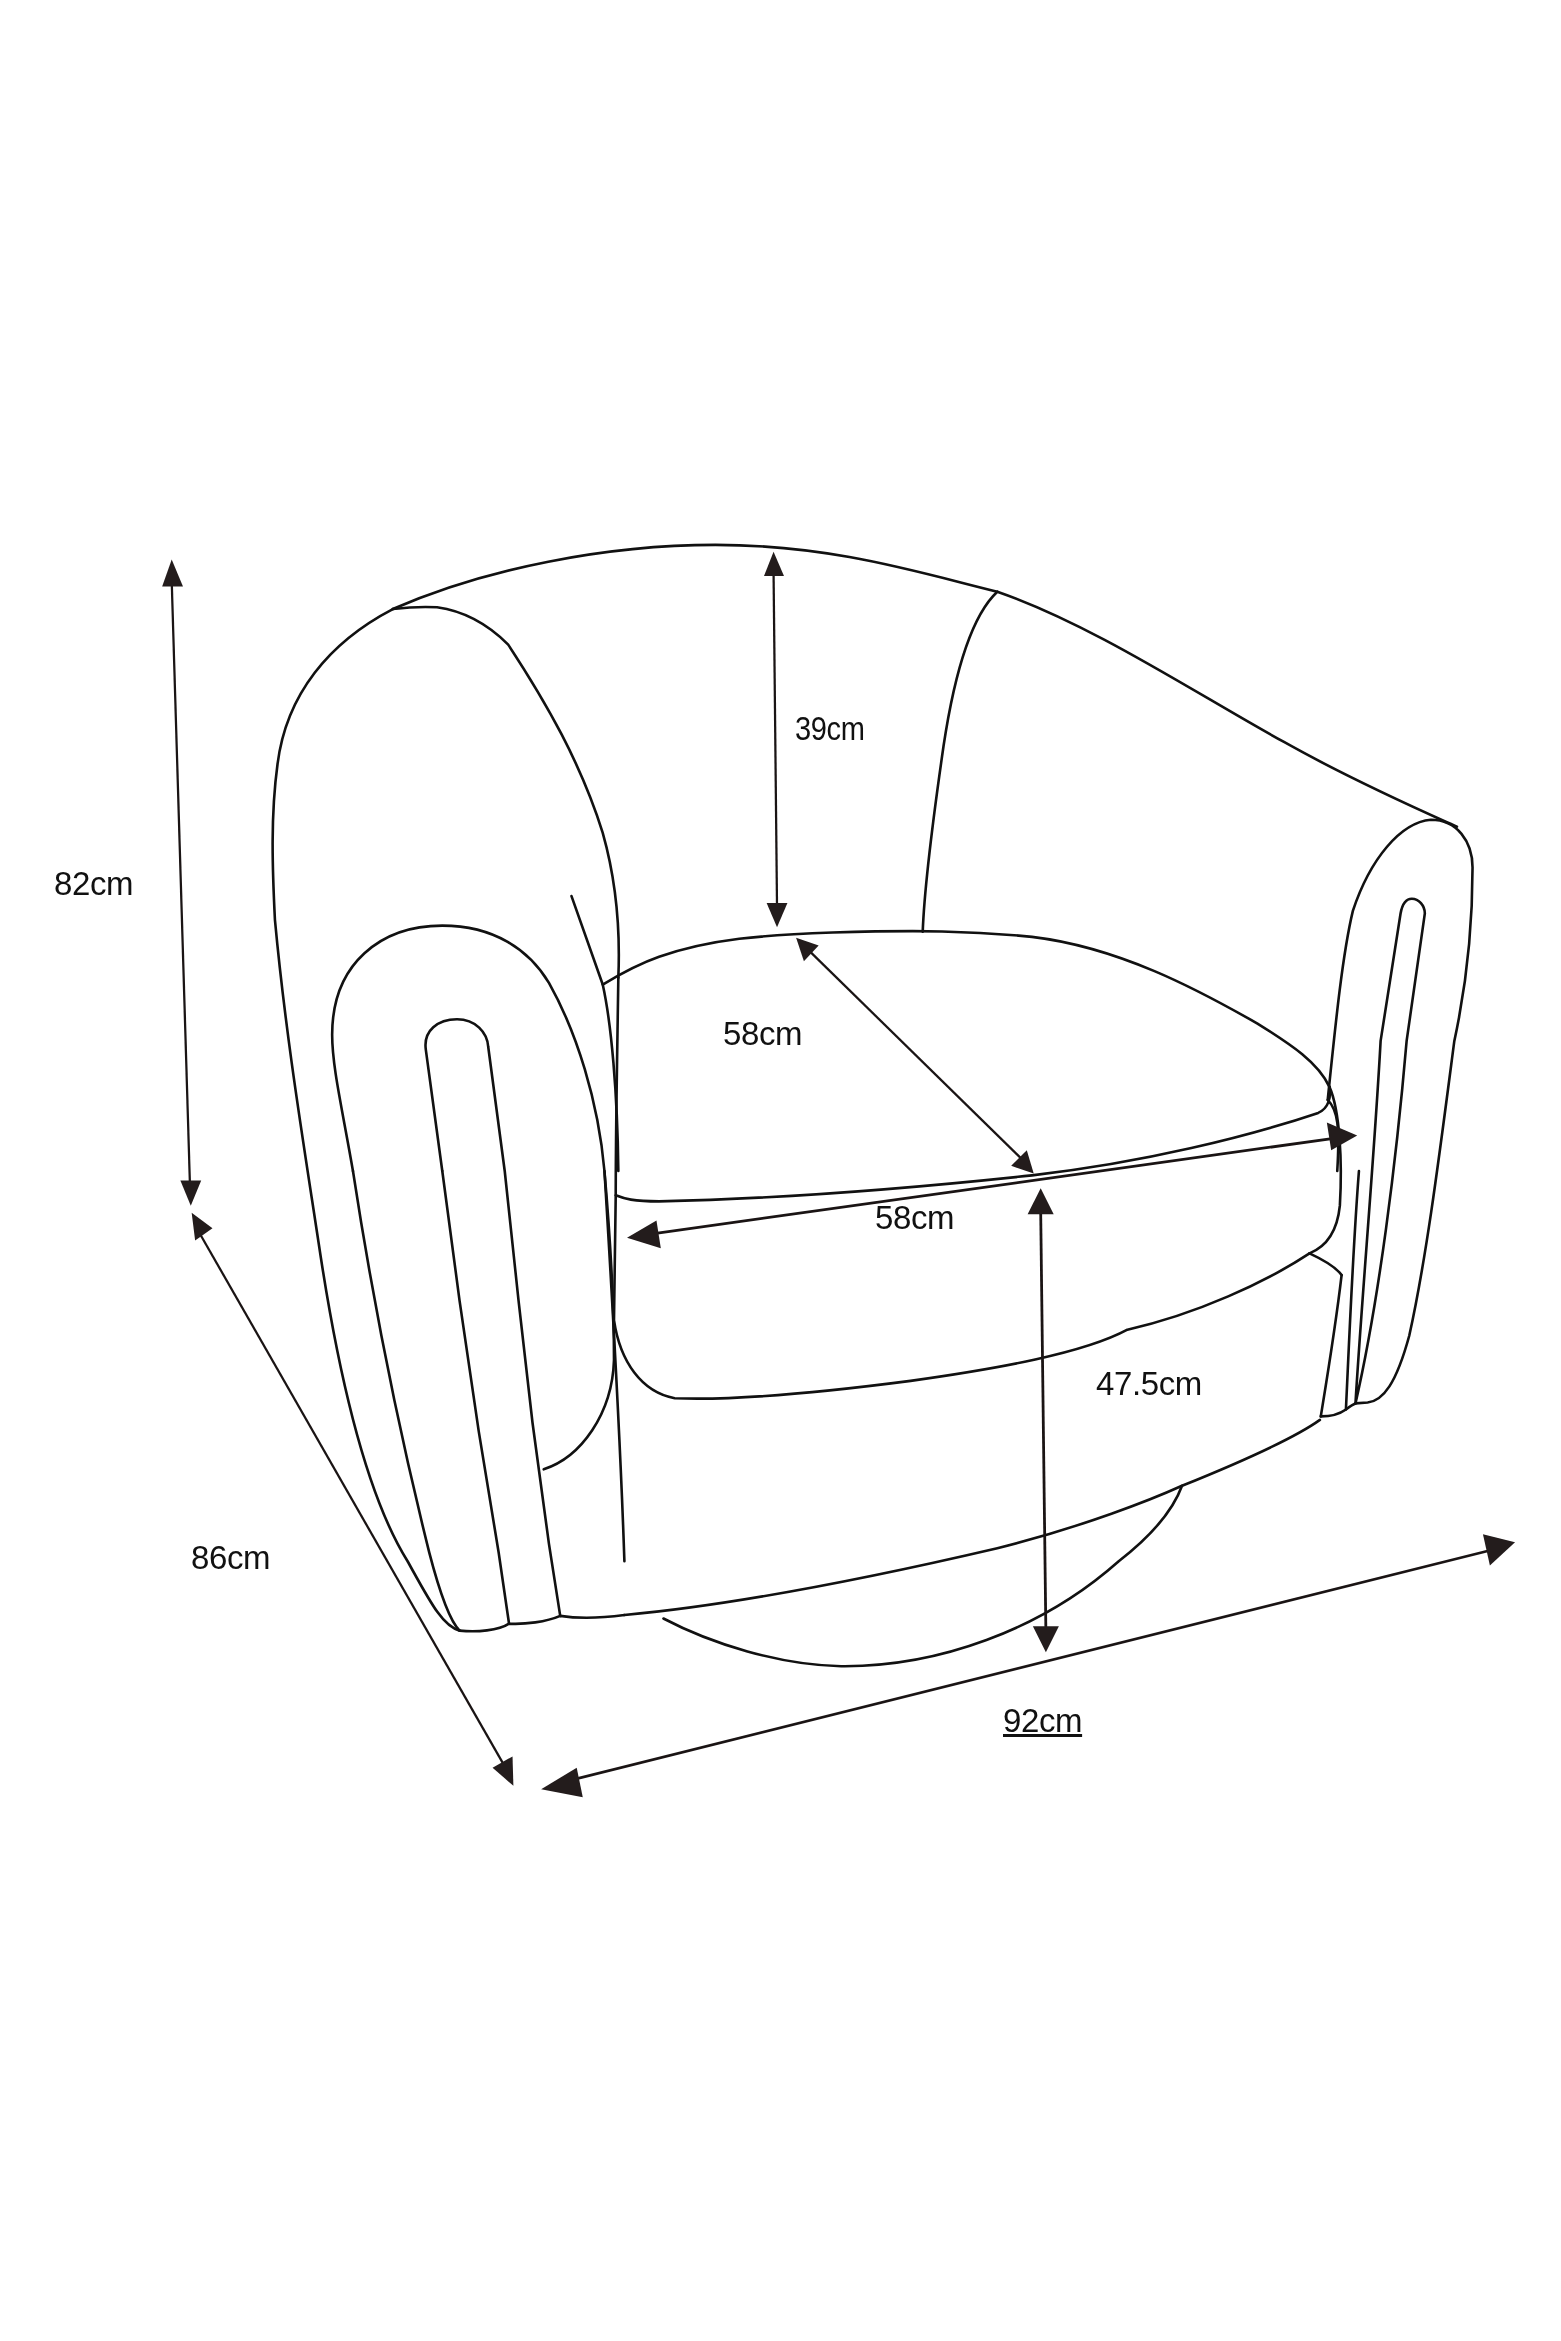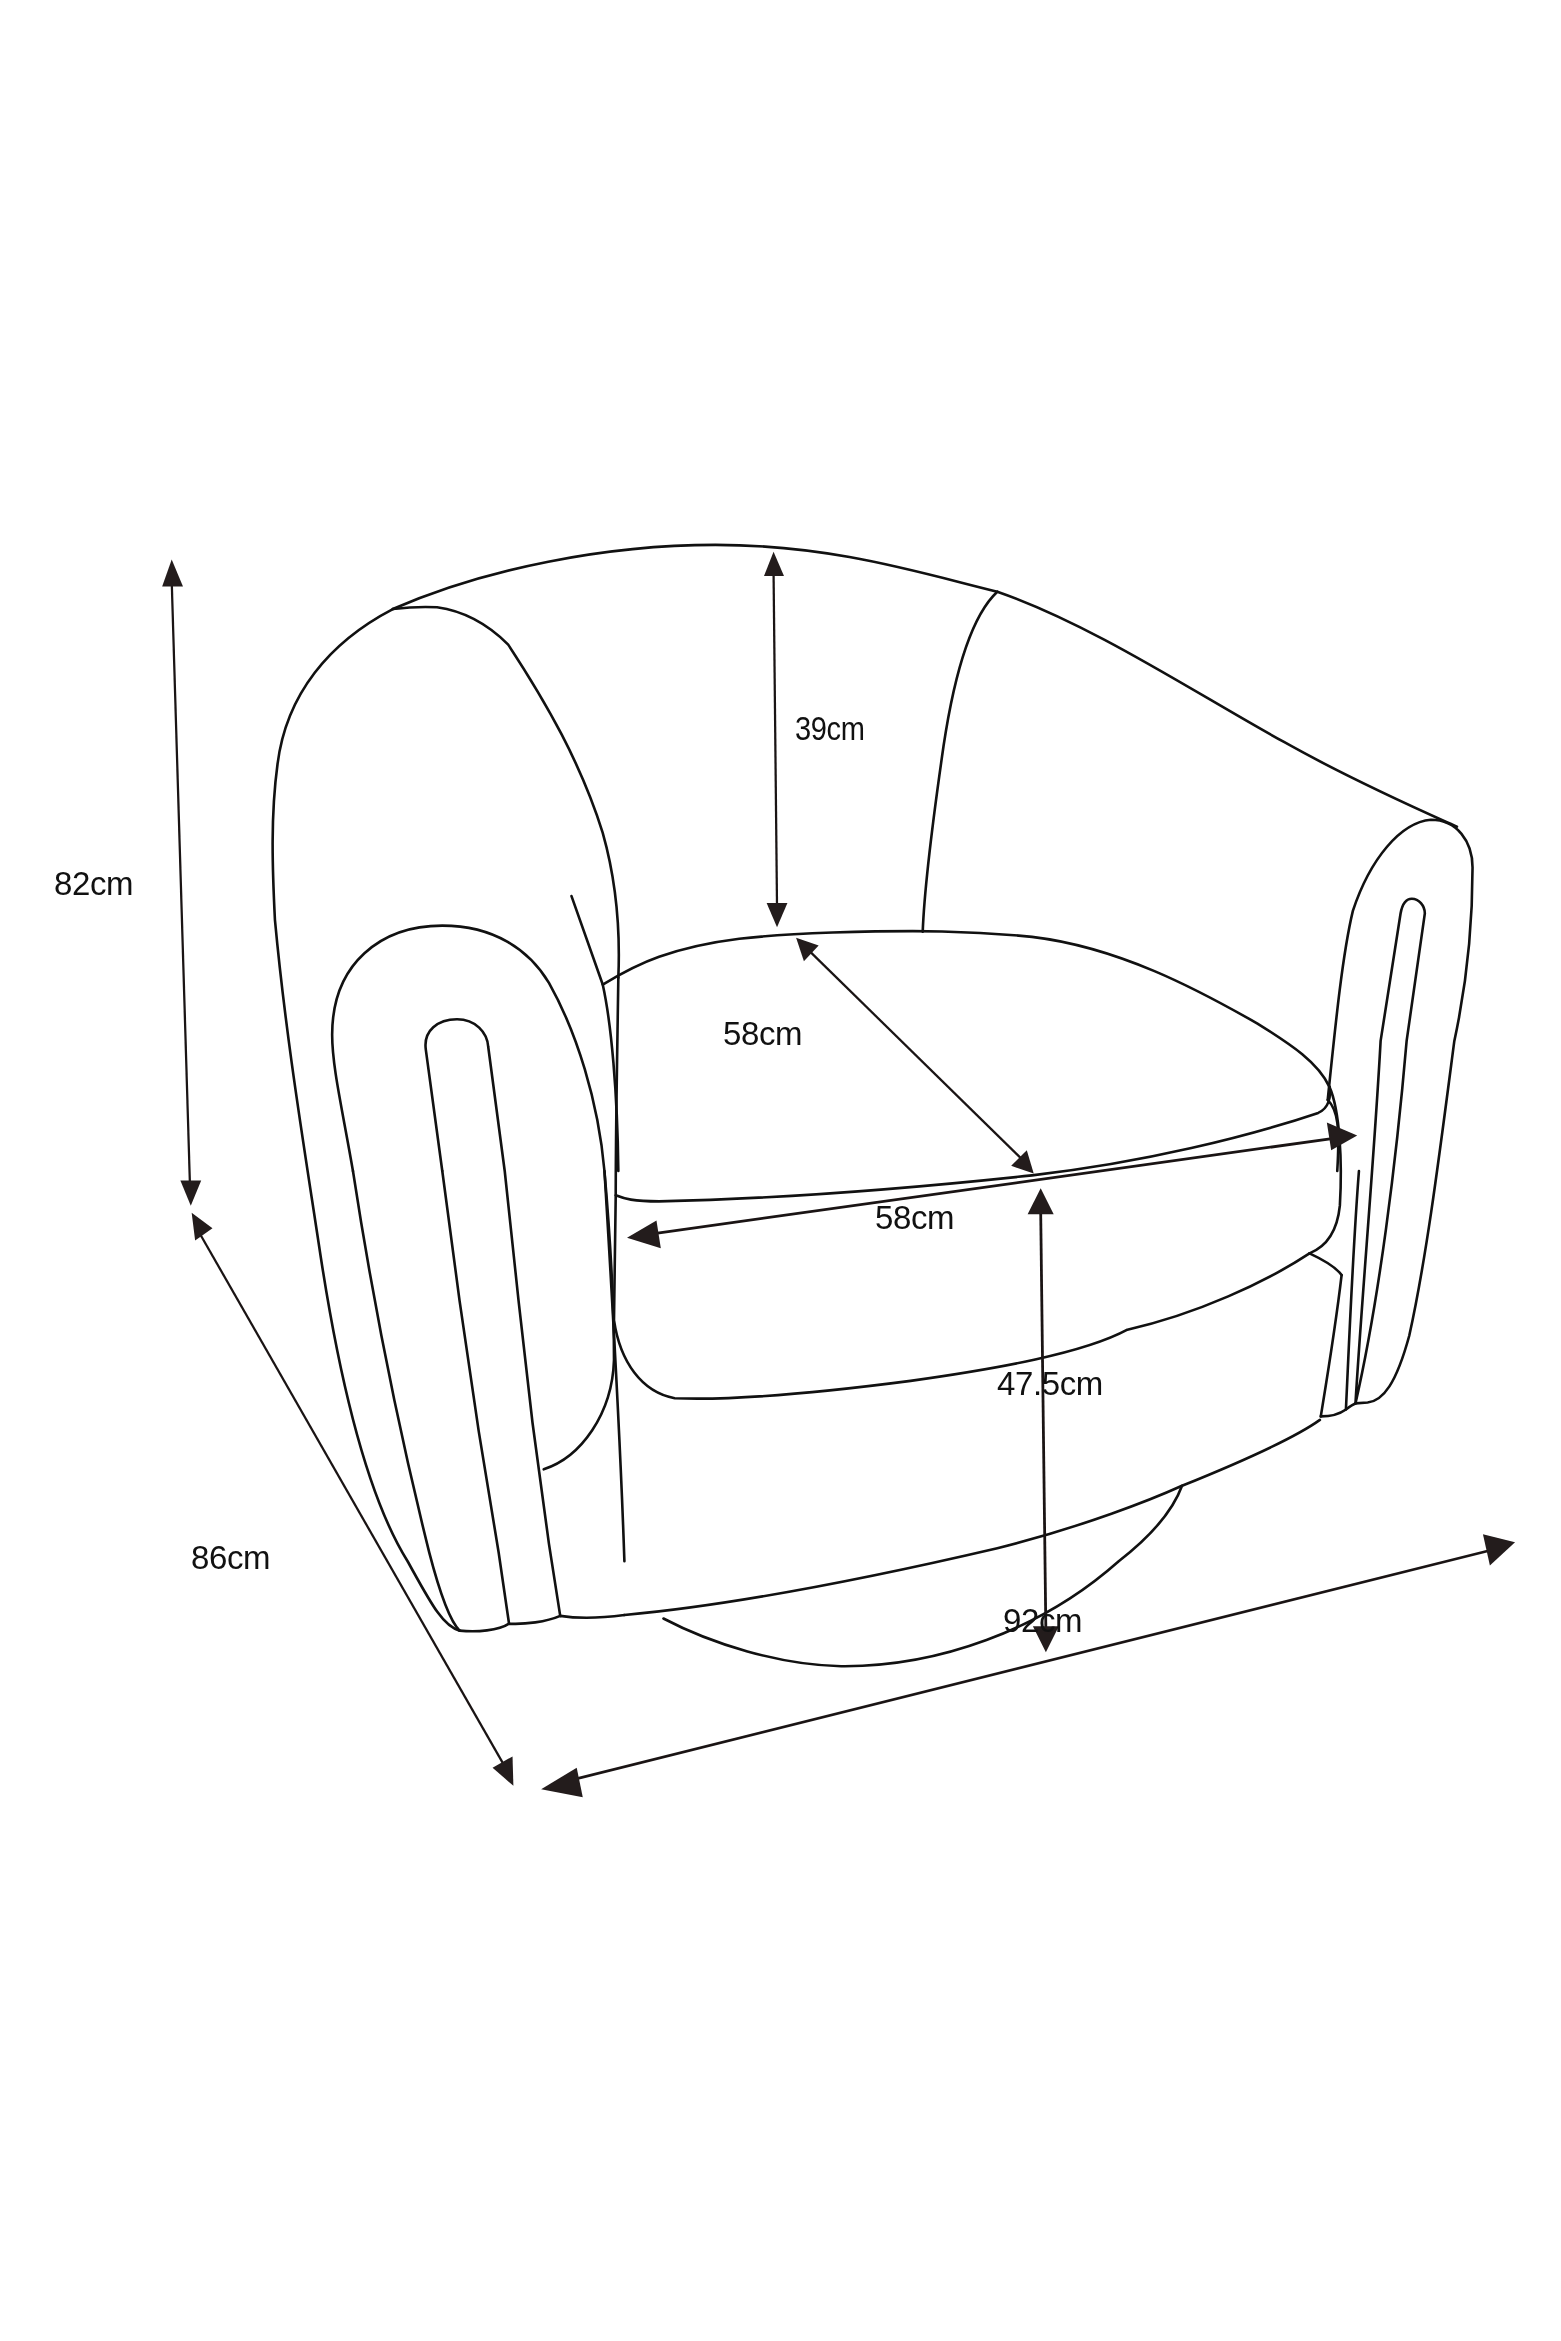--- a/index.html
+++ b/index.html
@@ -98,18 +98,18 @@
     <polygon class="head" points="1565,1309 1530,1294 1535,1326"></polygon>
 
     <line class="dim" x1="1200" y1="1395" x2="1206" y2="1880"></line>
     <polygon class="head" points="1200,1370 1185,1400 1215,1400"></polygon>
     <polygon class="head" points="1206,1905 1191,1875 1221,1875"></polygon>
   </g>
 </svg>
 
 <div class="label" style="left:54px; top:867px;">82cm</div>
 <div class="label" style="left:191px; top:1541px;">86cm</div>
-<div class="label" style="left:1003px; top:1604px;">92cm</div>
+<div class="label" style="left:1003px; top:1704px;text-decoration:underline;">92cm</div>
 <div class="label narrow" style="left:795px; top:712px;">39cm</div>
 <div class="label" style="left:723px; top:1017px;">58cm</div>
 <div class="label" style="left:875px; top:1201px;">58cm</div>
-<div class="label" style="left:997px; top:1367px;">47.5cm</div>
+<div class="label" style="left:1096px; top:1367px;">47.5cm</div>
 
 
 </body></html>

